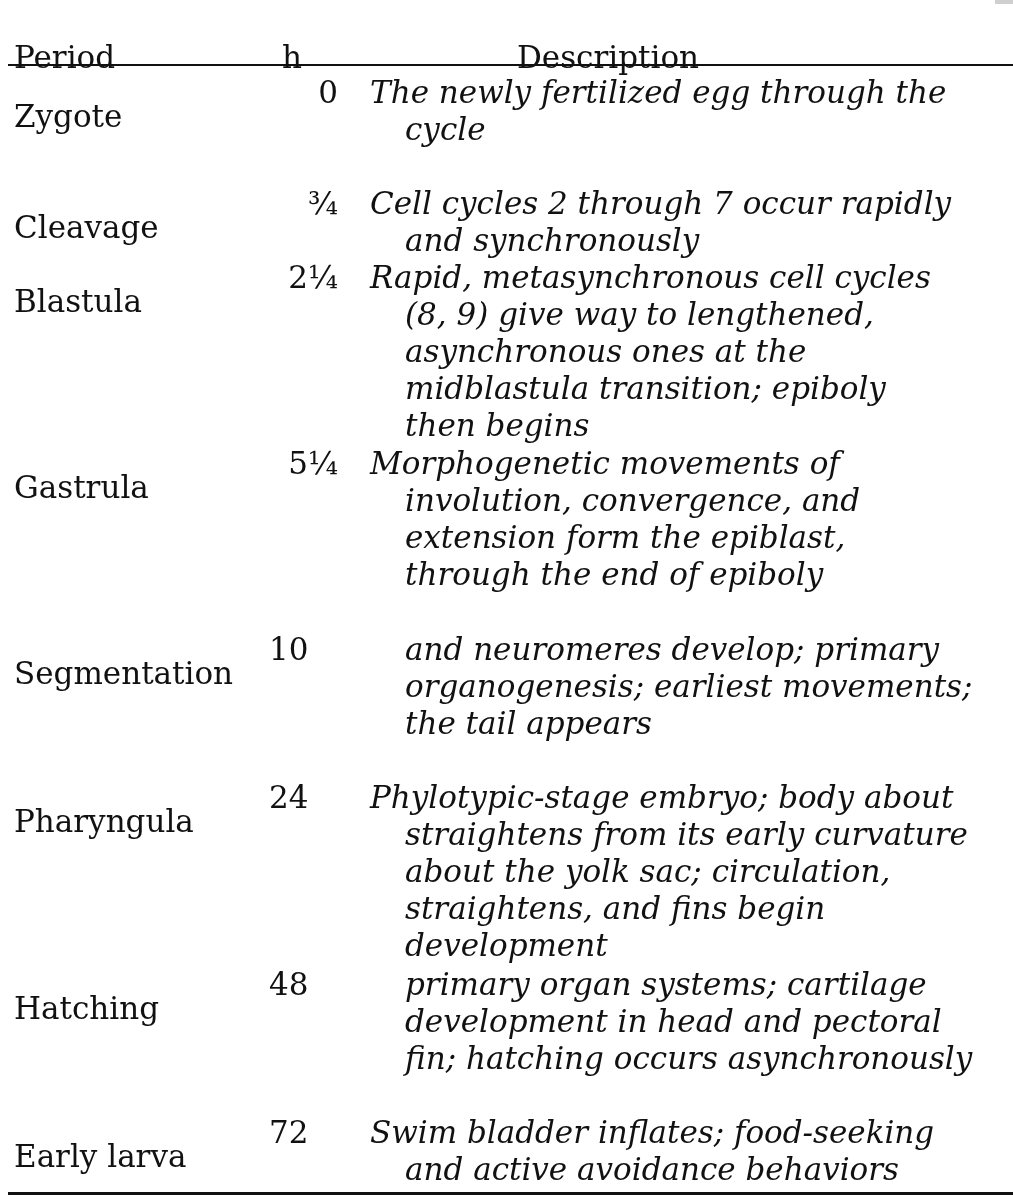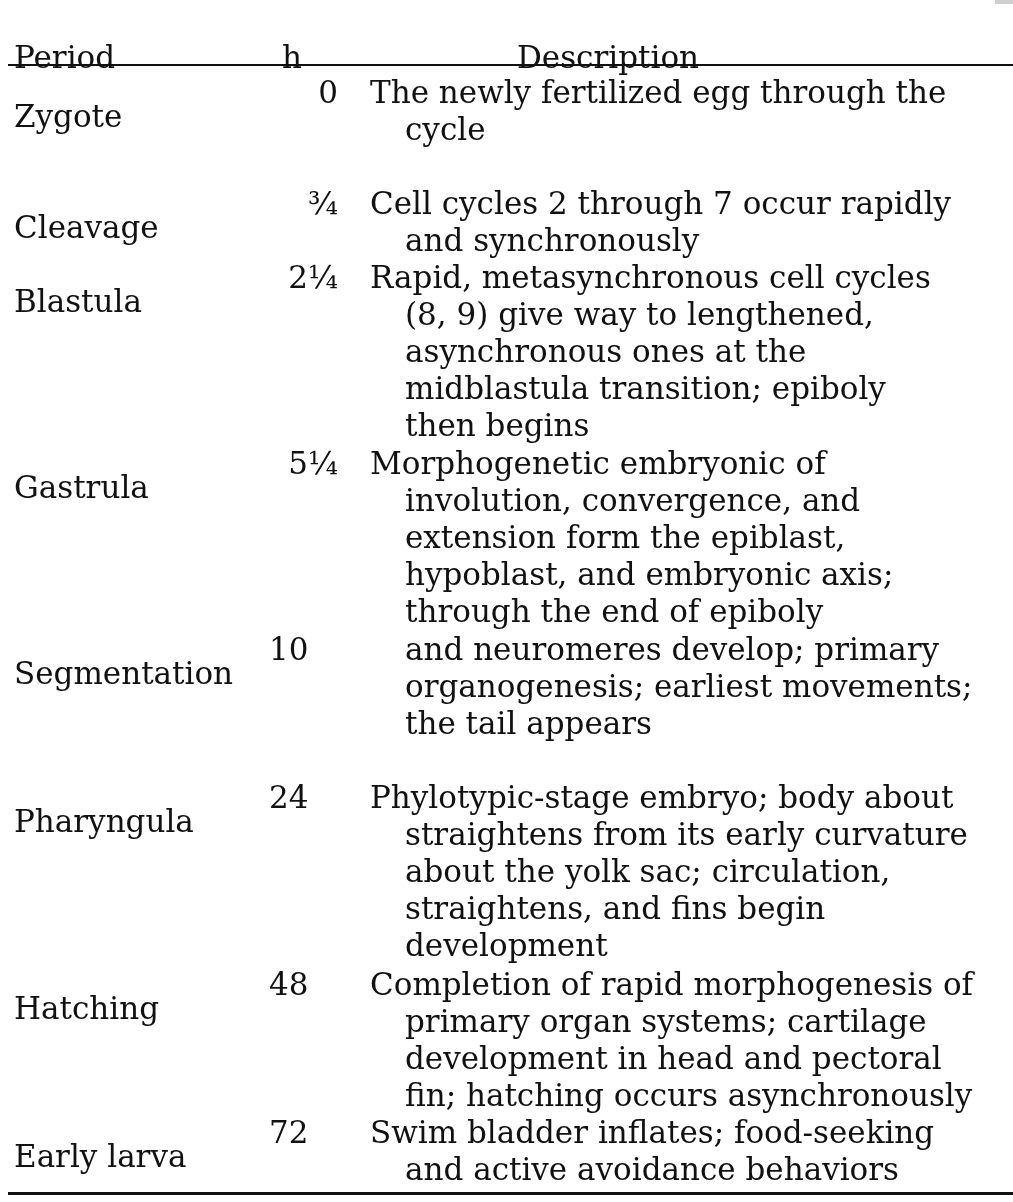--- a/index.html
+++ b/index.html
@@ -77,20 +77,21 @@
       left: 269px;
     }
     .row .desc {
       position: absolute;
       left: 370px;
       top: 0;
     }
     .row .desc .line {
       display: block;
       white-space: nowrap;
+      font-style: italic;
     }
     .row .desc .line.cont {
       padding-left: 35px;
     }
   </style>
 </head>
 <body>
 
 <div class="corner-mark"></div>
 
@@ -130,24 +131,23 @@
       <span class="line cont">asynchronous ones at the</span>
       <span class="line cont">midblastula transition; epiboly</span>
       <span class="line cont">then begins</span>
     </span>
   </div>
 
   <div class="row" style="top:445px;">
     <span class="period">Gastrula</span>
     <span class="hours right">5¼</span>
     <span class="desc">
-      <span class="line">Morphogenetic embryonic of</span>
+      <span class="line">Morphogenetic movements of</span>
       <span class="line cont">involution, convergence, and</span>
       <span class="line cont">extension form the epiblast,</span>
-      <span class="line cont">hypoblast, and embryonic axis;</span>
       <span class="line cont">through the end of epiboly</span>
     </span>
   </div>
 
   <div class="row" style="top:631px;">
     <span class="period">Segmentation</span>
     <span class="hours left">10</span>
     <span class="desc">
       <span class="line cont">and neuromeres develop; primary</span>
       <span class="line cont">organogenesis; earliest movements;</span>
@@ -164,21 +164,20 @@
       <span class="line cont">about the yolk sac; circulation,</span>
       <span class="line cont">straightens, and fins begin</span>
       <span class="line cont">development</span>
     </span>
   </div>
 
   <div class="row" style="top:966px;">
     <span class="period">Hatching</span>
     <span class="hours left">48</span>
     <span class="desc">
-      <span class="line">Completion of rapid morphogenesis of</span>
       <span class="line cont">primary organ systems; cartilage</span>
       <span class="line cont">development in head and pectoral</span>
       <span class="line cont">fin; hatching occurs asynchronously</span>
     </span>
   </div>
 
   <div class="row" style="top:1114px;">
     <span class="period">Early larva</span>
     <span class="hours left">72</span>
     <span class="desc">

